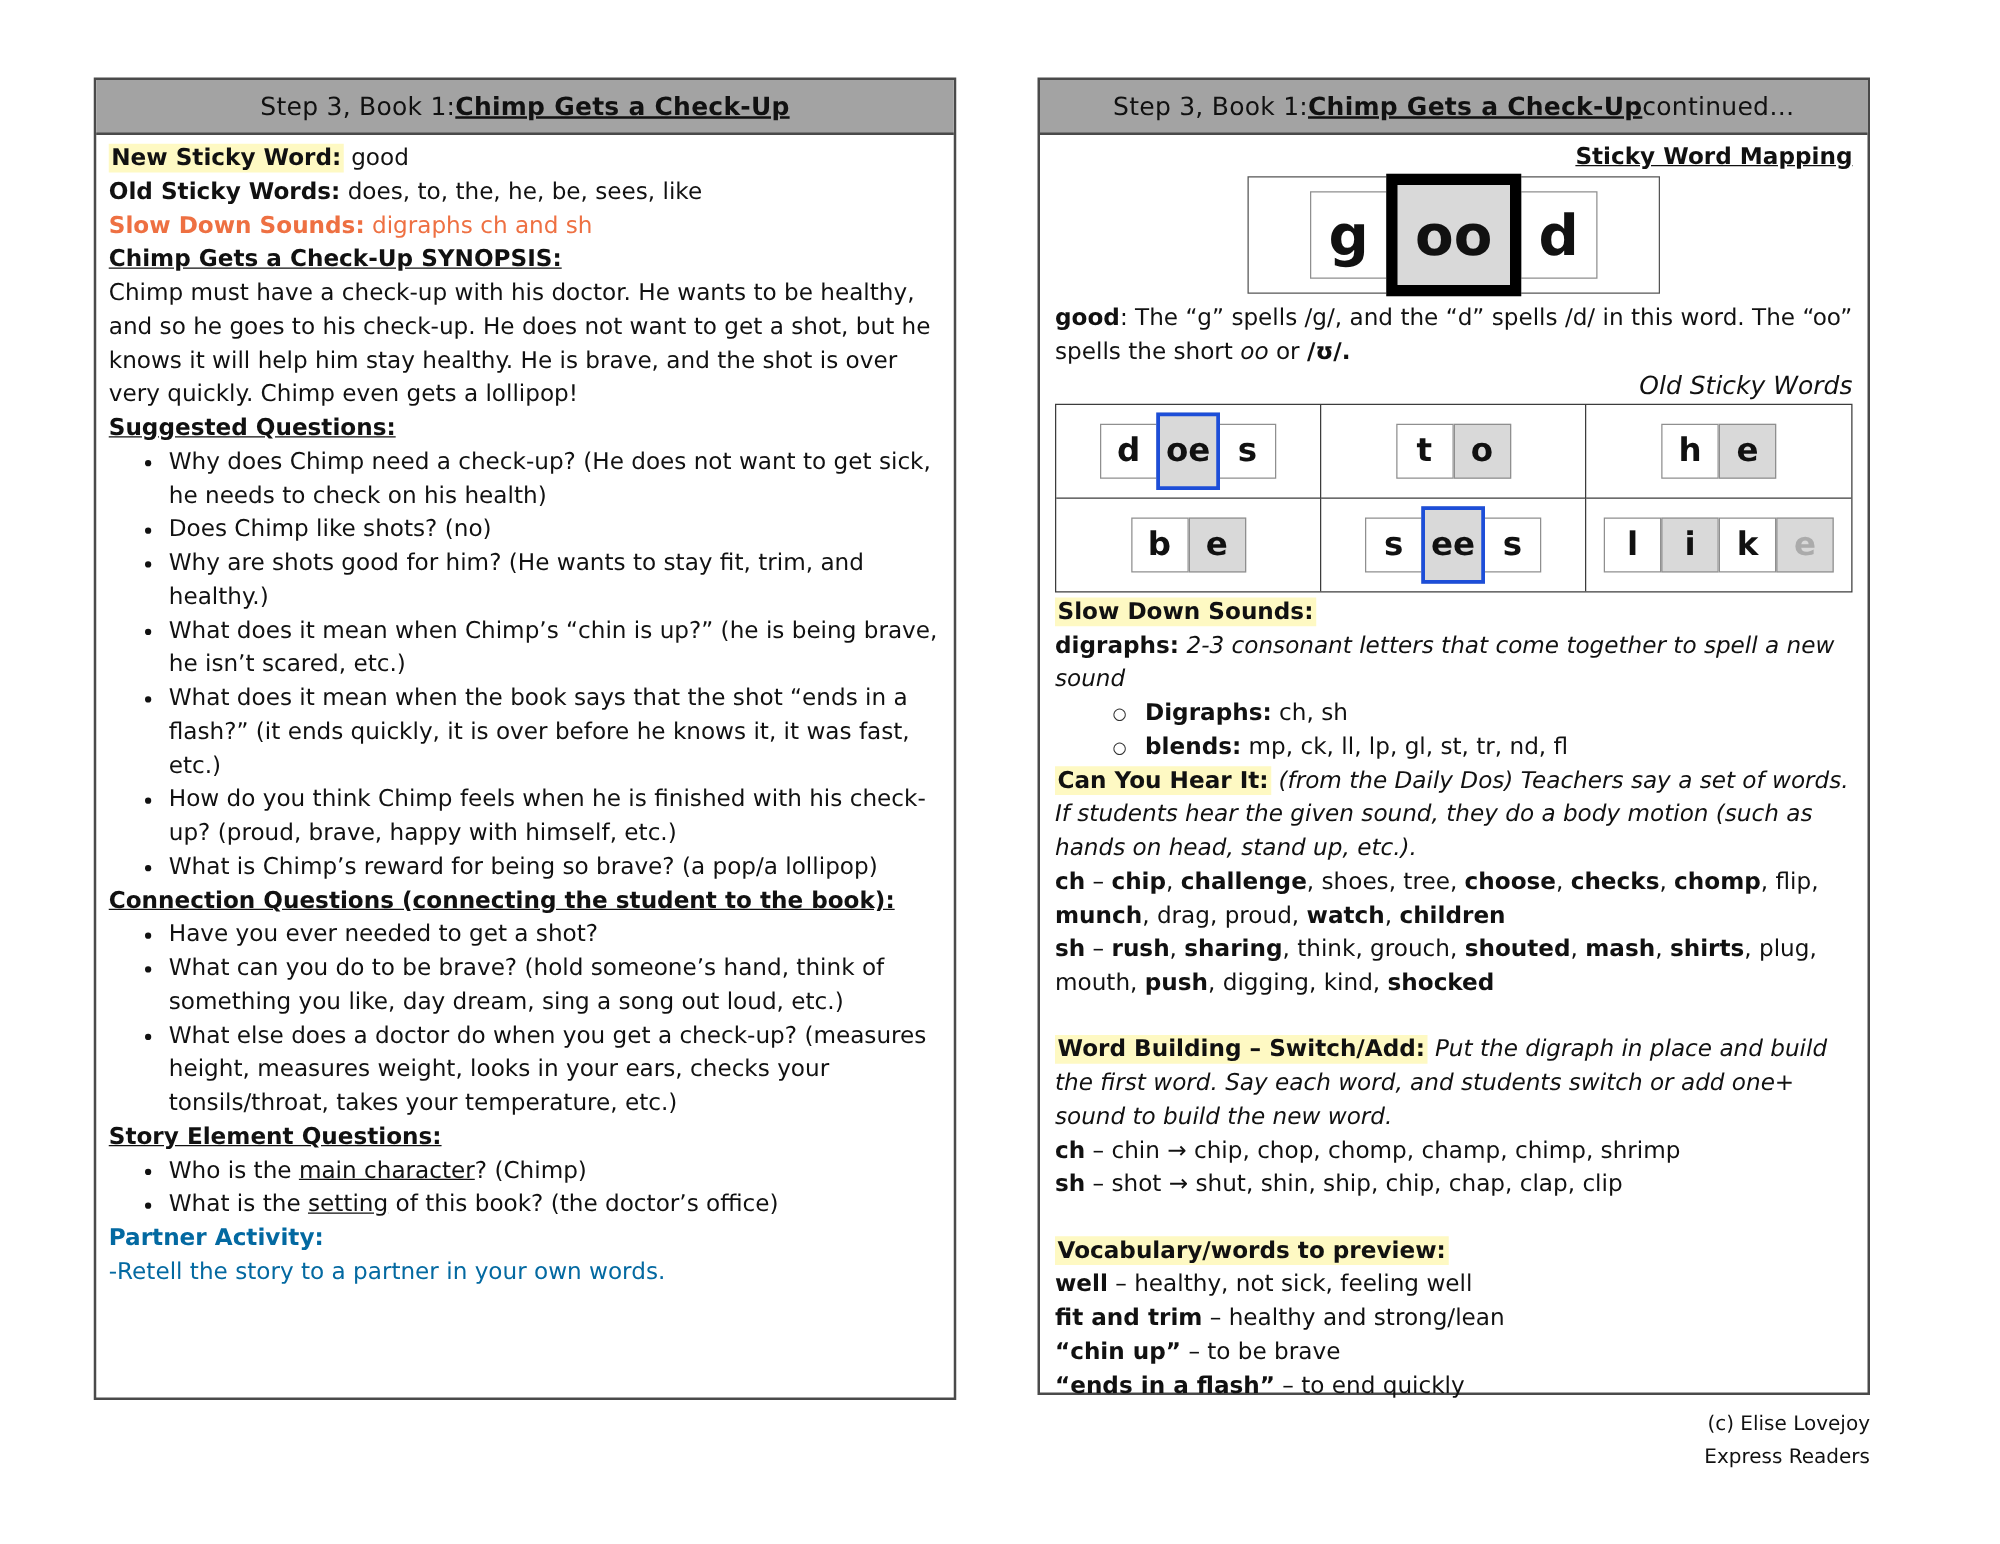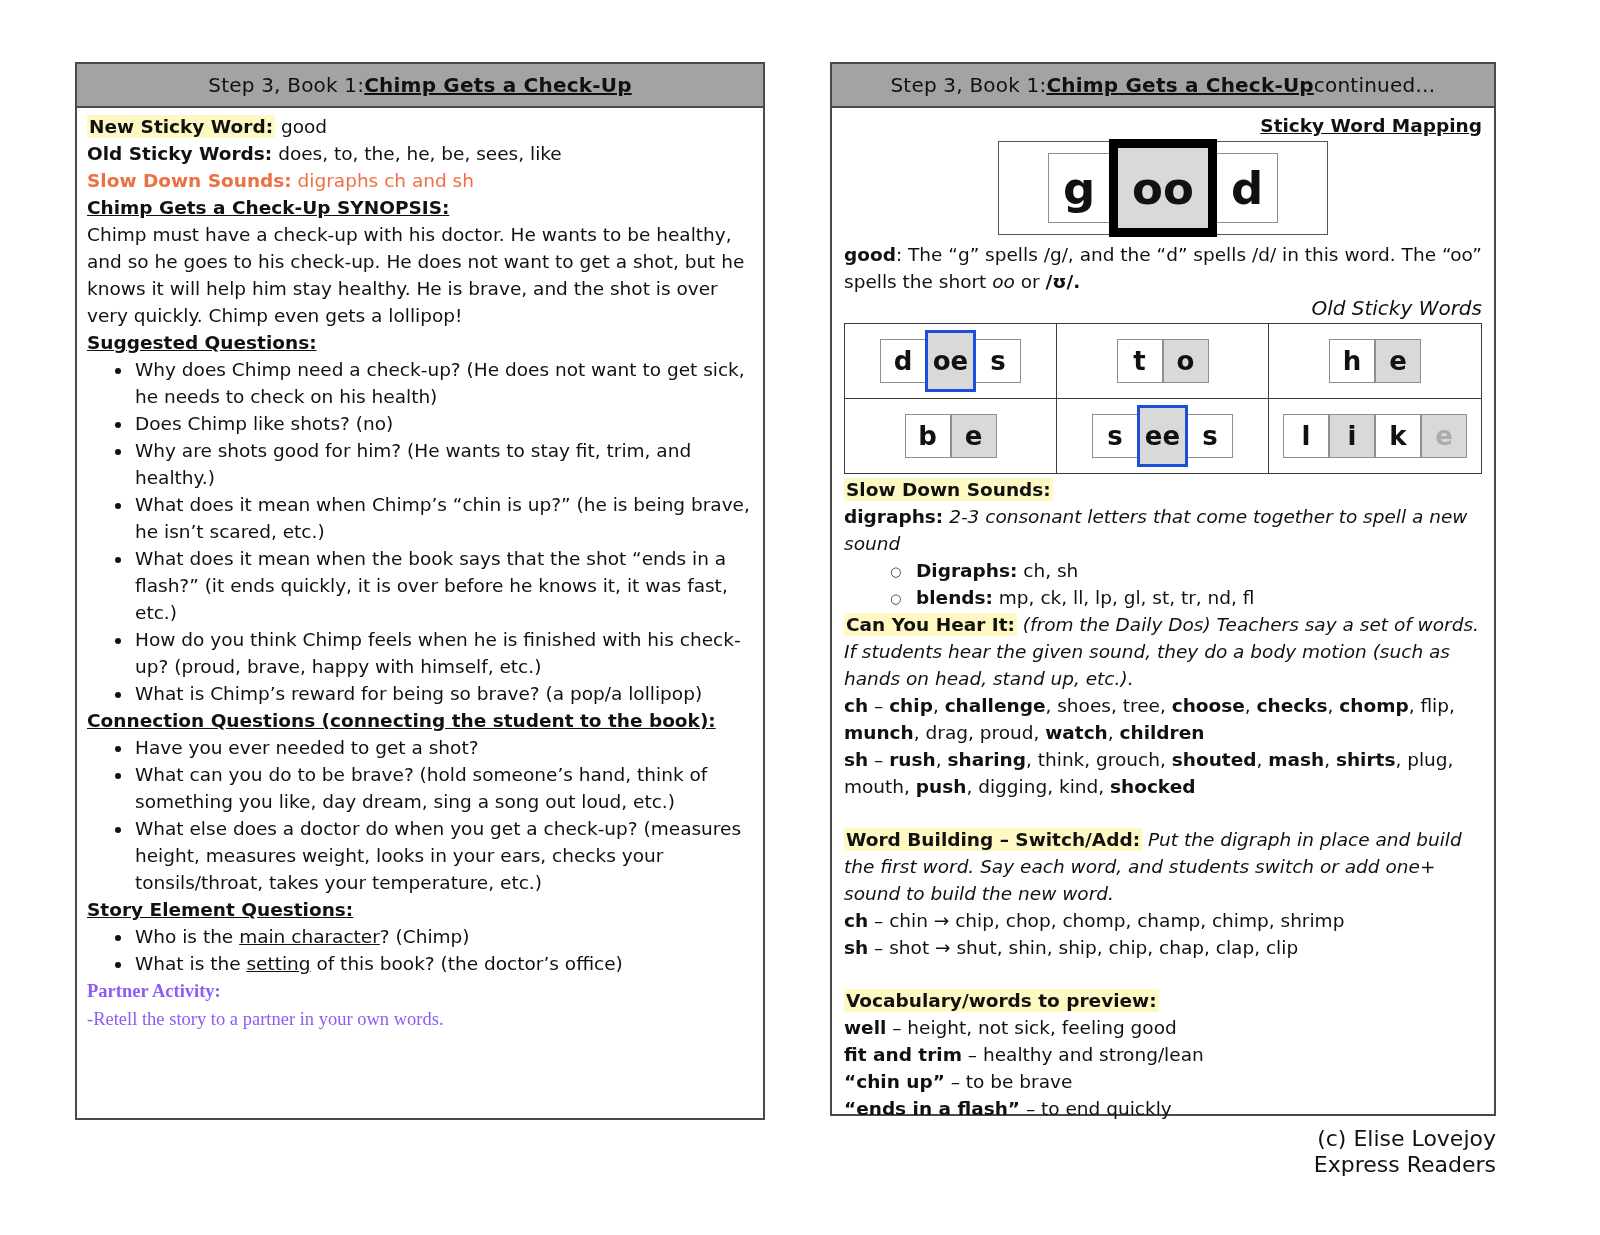--- a/index.html
+++ b/index.html
@@ -19,21 +19,21 @@
     font-size:20px; letter-spacing:0.2px;
   }
   .page-body { padding:5px 10px 0 10px; font-size:18.5px; line-height:27px; }
   #right-page .page-body { padding:4px 12px 0 12px; }
 
   
   .b  { font-weight:bold; }
   .i  { font-style:italic; }
   .u  { text-decoration:underline; }
   .o  { color:#EE7042; }
-  .bl { color:#8b5cf6;font-family:Liberation Serif, serif; }
+  .bl { color:#0369a1; }
   .hl { background:#fef9c3; padding:1px 2px; }
 
   ul.bullets { list-style:disc; margin:0; padding-left:46px; }
   ul.bullets li { padding-left:2px; }
 
   ul.sub { list-style:none; margin:0; padding-left:72px; }
   ul.sub li { position:relative; }
   ul.sub li::before { content:"○"; position:absolute; left:-26px; top:1px; font-size:13px; color:#333; }
 
   .center { text-align:right; }
@@ -61,21 +61,21 @@
     display:flex; align-items:center; justify-content:center; padding:15px 4px;
     min-height:66px;
   }
   .osw-cell:nth-child(3n) { border-right:none; }
   .osw-cell:nth-child(n+4) { border-bottom:none; }
 
   .gap { height:26px; }
 
   #footer {
     position:absolute; left:1200px; top:1126px; width:296px;
-    text-align:right; font-size:22px; line-height:26px; color:#111;
+    text-align:right; font-size:16px; line-height:26px; color:#111;
   }
 </style>
 </head>
 <body>
 
 <div class="page" id="left-page">
   <div class="page-header">
       <span>Step 3, Book 1: </span>
       <span class="b u">Chimp Gets a Check-Up</span>
     </div>
@@ -165,21 +165,21 @@
     <div><span class="b hl">Can You Hear It:</span><span> </span><span class="i">(from the Daily Dos) Teachers say a set of words.  If students hear the given sound, they do a body motion (such as hands on head, stand up, etc.).</span></div>
     <div><span class="b">ch</span><span> – </span><span class="b">chip</span><span>, </span><span class="b">challenge</span><span>, shoes, tree, </span><span class="b">choose</span><span>, </span><span class="b">checks</span><span>, </span><span class="b">chomp</span><span>, flip, </span><span class="b">munch</span><span>, drag, proud, </span><span class="b">watch</span><span>, </span><span class="b">children</span></div>
     <div><span class="b">sh</span><span> – </span><span class="b">rush</span><span>, </span><span class="b">sharing</span><span>, think, grouch, </span><span class="b">shouted</span><span>, </span><span class="b">mash</span><span>, </span><span class="b">shirts</span><span>, plug, mouth, </span><span class="b">push</span><span>, digging, kind, </span><span class="b">shocked</span></div>
     <div class="gap"></div>
     <div><span class="b hl">Word Building – Switch/Add:</span><span> </span><span class="i">Put the digraph in place and build the first word. Say each word, and students switch or add one+ sound to build the new word.</span></div>
     <div><span class="b">ch</span><span> – chin → chip, chop, chomp, champ, chimp, shrimp</span></div>
     <div><span class="b">sh</span><span> – shot → shut, shin, ship, chip, chap, clap, clip</span></div>
     <div class="gap"></div>
     <div><span class="b hl">Vocabulary/words to preview:</span></div>
     <div>
-      <div><span class="b">well</span><span> – height, not sick, feeling good</span></div>
+      <div><span class="b">well</span><span> – healthy, not sick, feeling well</span></div>
       <div><span class="b">fit and trim</span><span> – healthy and strong/lean</span></div>
       <div><span class="b">“chin up”</span><span> – to be brave</span></div>
       <div><span class="b">“ends in a flash”</span><span> – to end quickly</span></div>
     </div>
   </div>
 </div>
 
 <div id="footer">
   <div>(c) Elise Lovejoy</div>
   <div>Express Readers</div>

